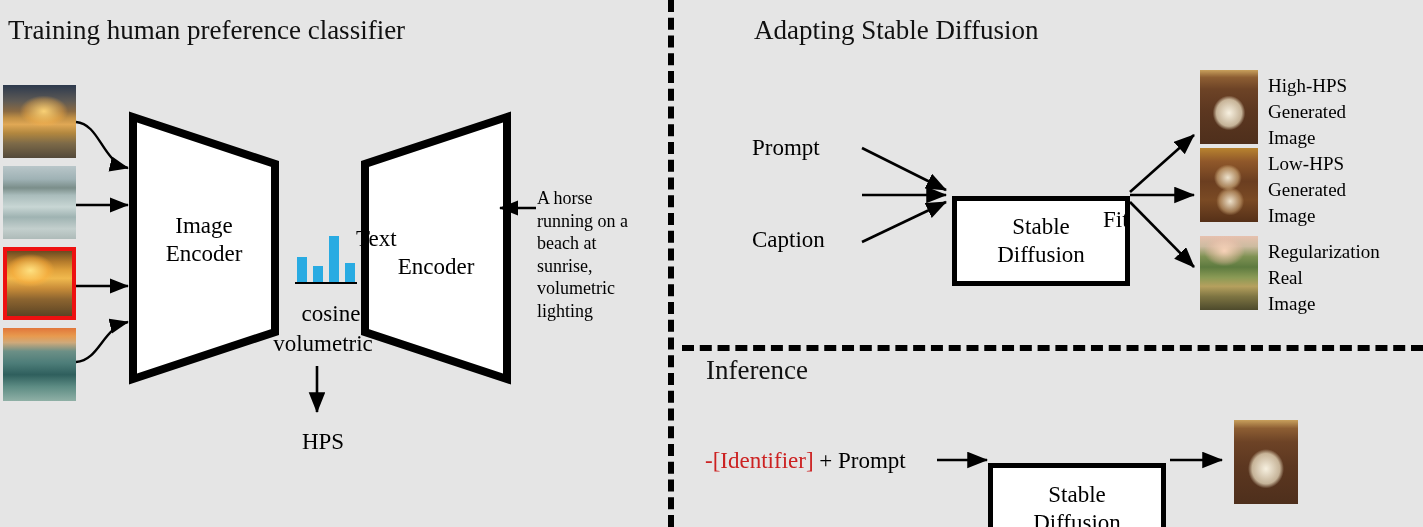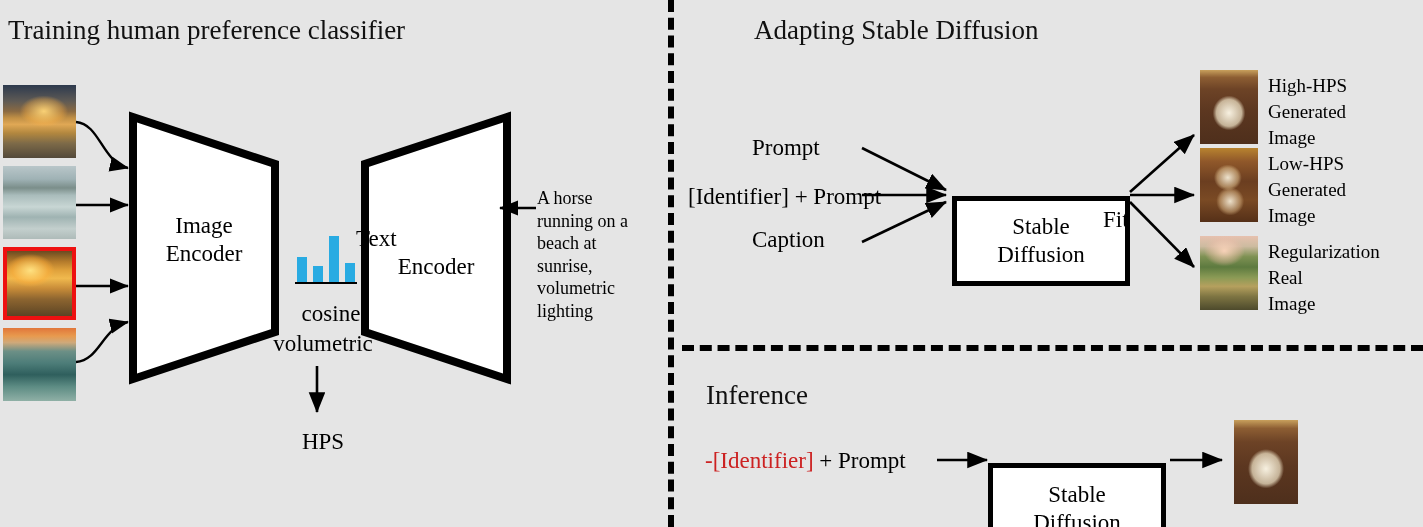--- a/index.html
+++ b/index.html
@@ -187,21 +187,20 @@
   </svg>
 
   <div class="abs lbl-wrap" style="left:537px; top:187px; width:104px;">A horse running on a beach at sunrise, volumetric lighting</div>
 
   <div class="abs v-divider" style="left:668px; top:0px; height:527px;"></div>
   <div class="abs h-divider" style="left:682px; top:345px; width:741px;"></div>
 
   <div class="abs panel-title" style="left:706px; top:16px;margin-left:48px;">Adapting Stable Diffusion</div>
 
   <div class="abs lbl" style="left:752px; top:134px;">Prompt</div>
-  <div class="abs lbl" style="left:688px; top:183px;">[Identifier] + Prompt</div>
   <div class="abs lbl" style="left:752px; top:226px;">Caption</div>
 
   <svg class="abs" style="left:860px; top:140px; width:100px; height:110px;">
     <path d="M2,8 L86,50" stroke="#000" stroke-width="2.6" fill="none" marker-end="url(#ah)"></path>
     <path d="M2,55 L86,55" stroke="#000" stroke-width="2.6" fill="none" marker-end="url(#ah)"></path>
     <path d="M2,102 L86,62" stroke="#000" stroke-width="2.6" fill="none" marker-end="url(#ah)"></path>
   </svg>
 
   <div class="abs sd-box" style="left:952px; top:148px; width:178px; height:90px;">
     <span>Stable</span>
@@ -230,21 +229,21 @@
     <div>Image</div>
   </div>
 
   <div class="abs thumb painting" style="left:1200px; top:236px; width:58px; height:74px;"></div>
   <div class="abs lbl-sm" style="left:1268px; top:239px; width:155px;">
     <div>Regularization</div>
     <div>Real</div>
     <div>Image</div>
   </div>
 
-  <div class="abs panel-title" style="left:706px; top:381px;">Inference</div>
+  <div class="abs panel-title" style="left:706px; top:356px;">Inference</div>
 
   <div class="abs lbl" style="left:705px; top:447px;">
     <span class="red">-[Identifier]</span><span> + Prompt</span>
   </div>
 
   <svg class="abs" style="left:935px; top:450px; width:60px; height:24px;">
     <path d="M2,10 L52,10" stroke="#000" stroke-width="2.6" fill="none" marker-end="url(#ah)"></path>
   </svg>
 
   <div class="abs sd-box" style="left:988px; top:415px; width:178px; height:92px;">

